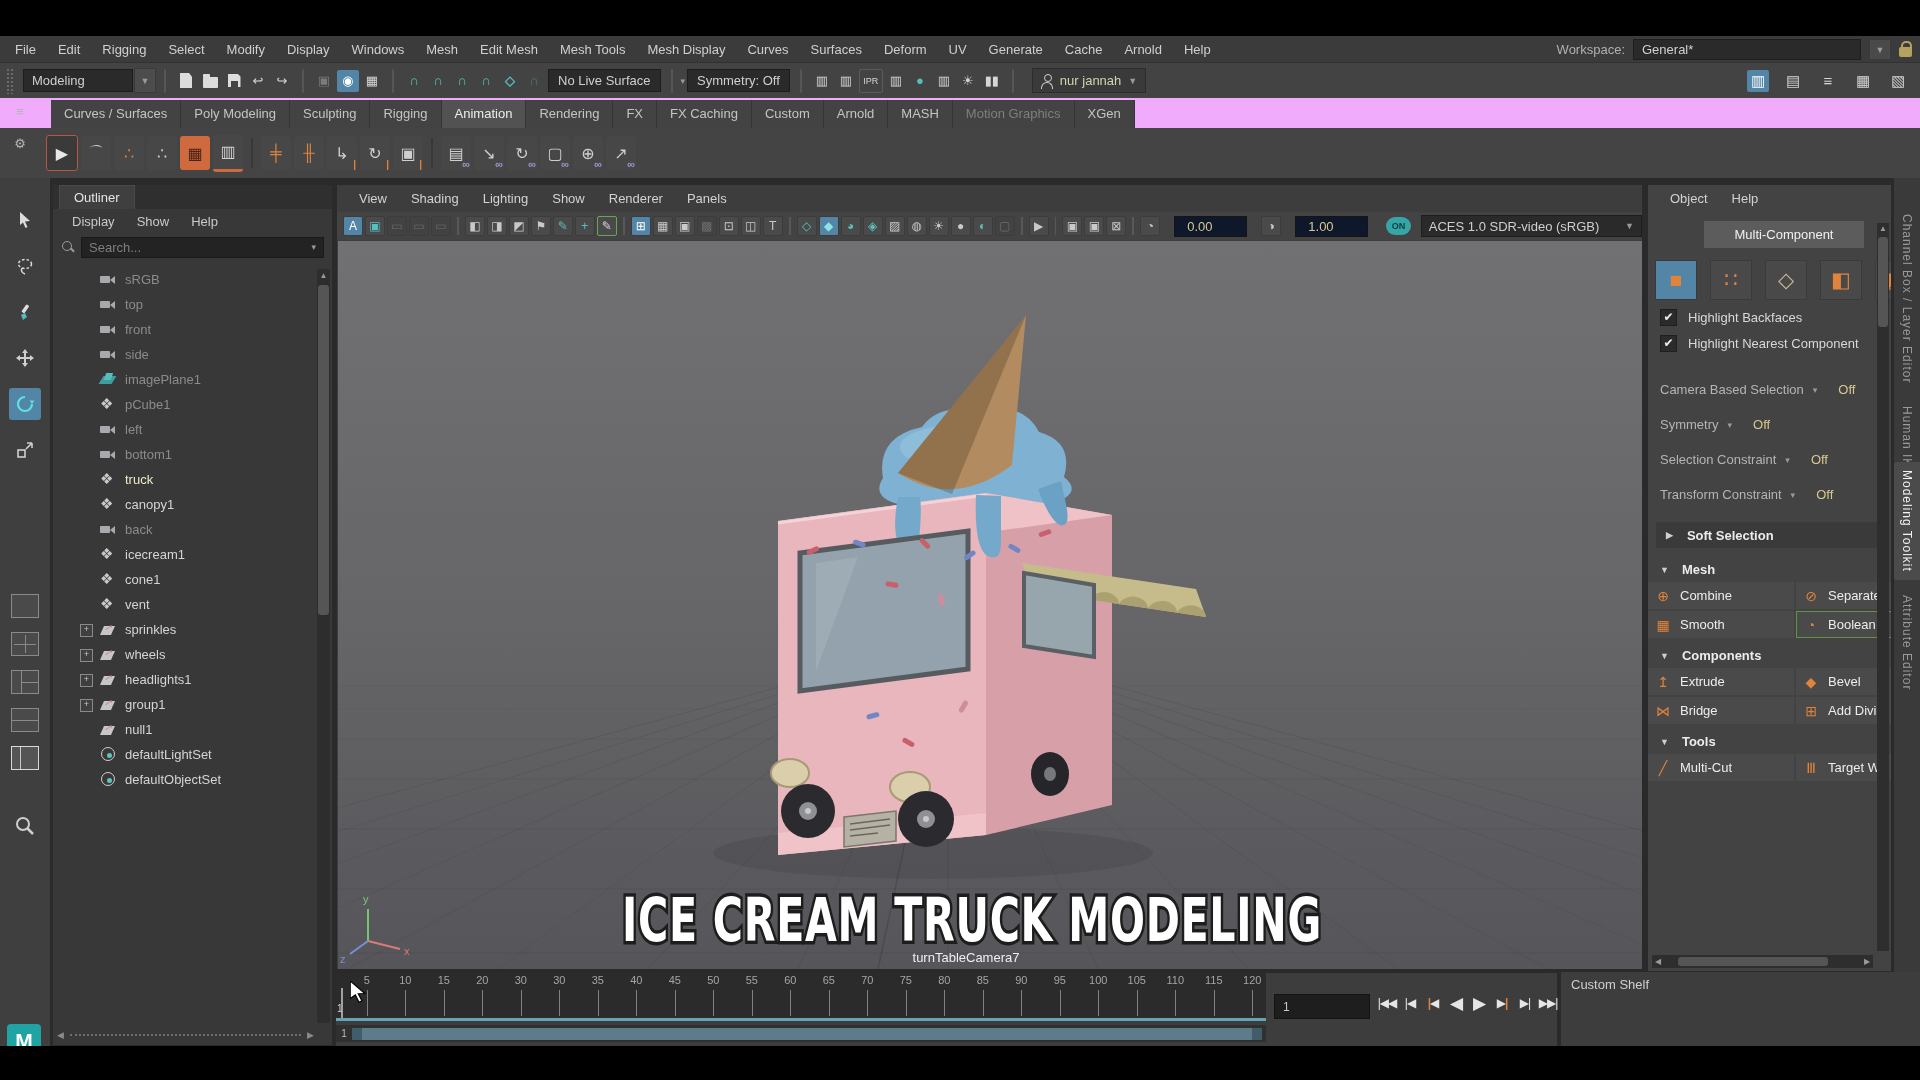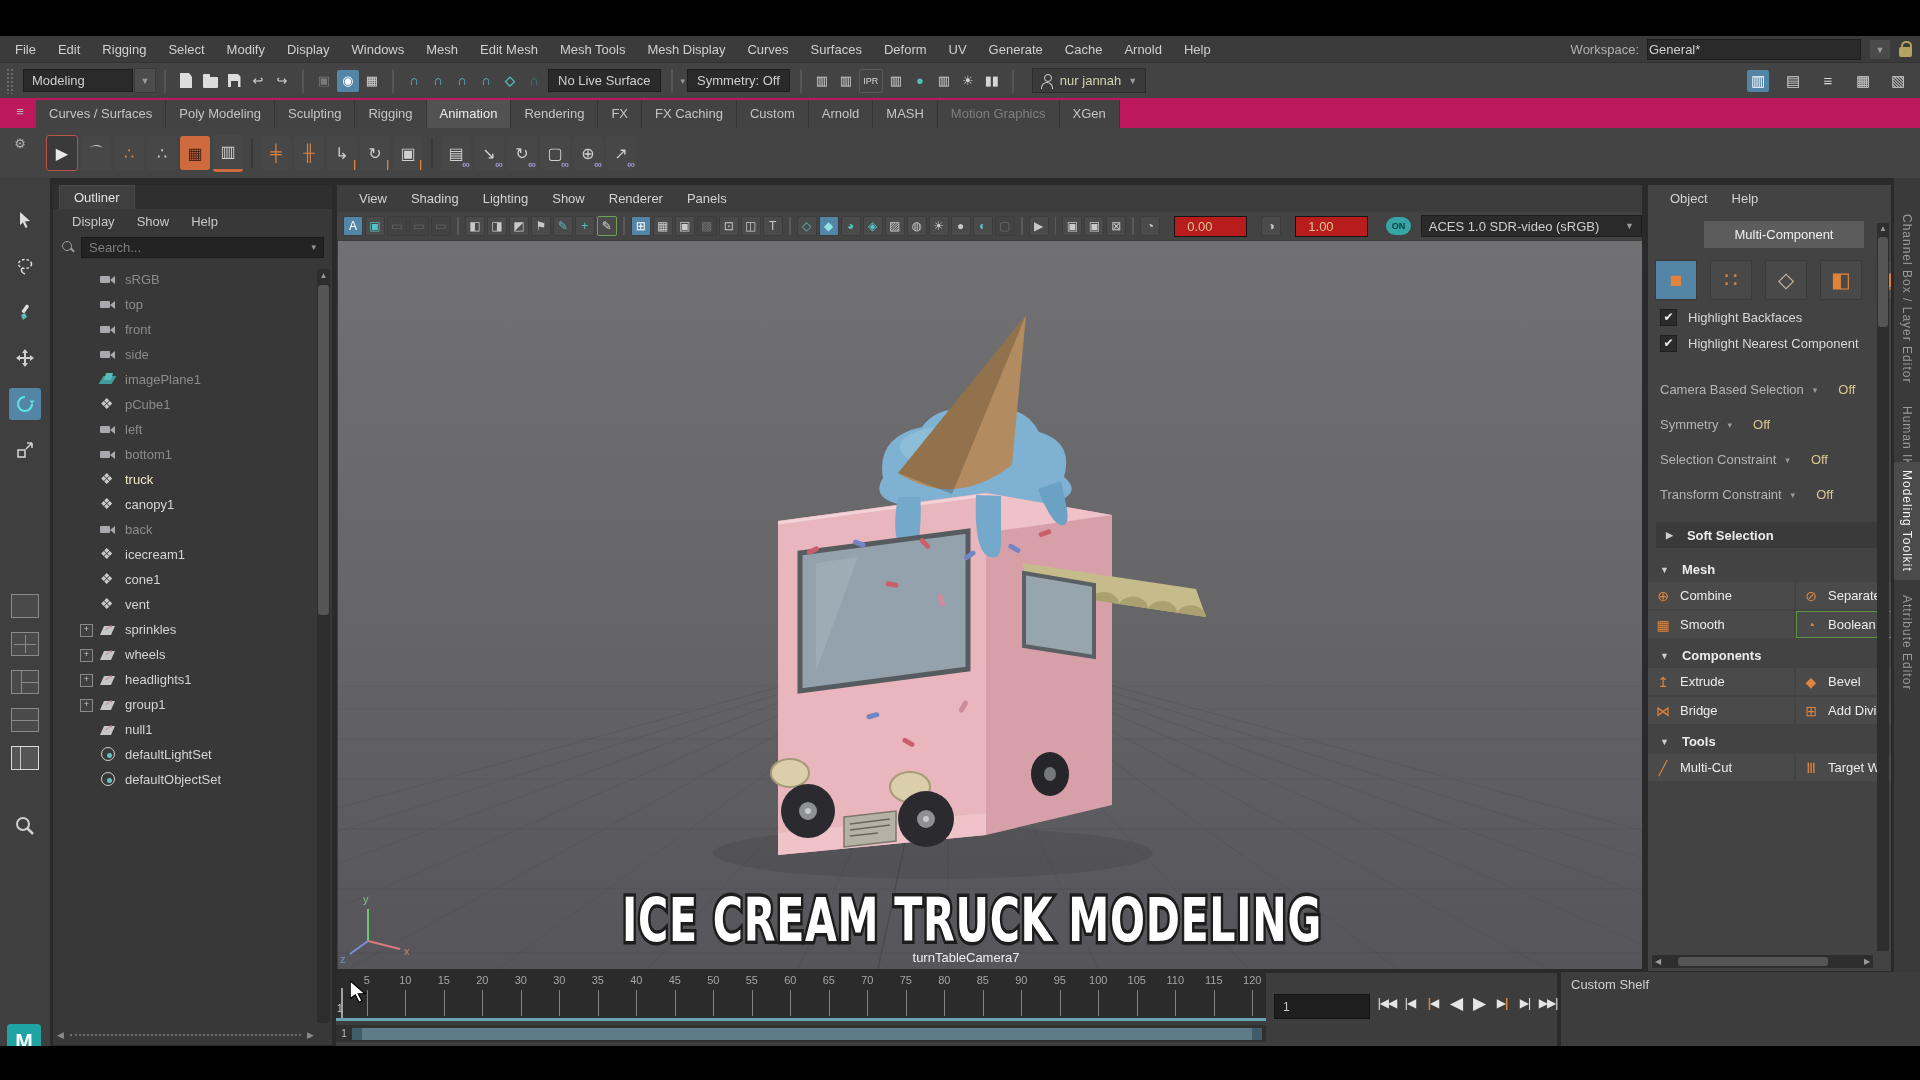--- a/index.html
+++ b/index.html
@@ -8,21 +8,21 @@
   .abs{position:absolute;}
 
   
   #bar-top{left:0;top:0;width:1920px;height:36px;background:#000;}
   #menubar{left:0;top:36px;width:1920px;height:27px;background:#3b3b3b;border-bottom:1px solid #323232;
            display:flex;align-items:center;padding-left:4px;box-sizing:border-box;}
   .menu-item{padding:0 11px;color:#cfcfcf;cursor:default;}
   #ws-group{position:absolute;right:8px;top:0;height:27px;display:flex;align-items:center;gap:8px;}
   #ws-label{color:#b0b0b0;}
   #ws-select{width:210px;height:19px;background:#2a2a2a;border:1px solid #1e1e1e;display:flex;align-items:center;
-             padding:0 1px;color:#d0d0d0;justify-content:space-between;}
+             padding:0 8px;color:#d0d0d0;justify-content:space-between;}
   .chev{font-size:9px;color:#9a9a9a;}
   #ws-dd{width:20px;height:19px;background:#4a4a4a;border:1px solid #3a3a3a;display:flex;align-items:center;justify-content:center;}
   .lock{position:relative;width:13px;height:10px;background:#b3a35e;border-radius:2px;margin-top:5px;}
   .lock::before{content:"";position:absolute;left:2px;top:-6px;width:7px;height:7px;border:2px solid #b3a35e;
                 border-bottom:none;border-radius:5px 5px 0 0;}
 
   
   #statusline{left:0;top:63px;width:1920px;height:35px;background:#434343;display:flex;align-items:center;box-sizing:border-box;padding:0 6px;}
   .grip{width:9px;height:26px;margin-right:8px;background-image:radial-gradient(#6b6b6b 1px,transparent 1.2px);background-size:4px 4px;}
   #mode-select{width:92px;height:21px;background:#2a2a2a;border:1px solid #1d1d1d;display:flex;align-items:center;padding:0 8px;color:#cfcfcf;}
@@ -43,21 +43,21 @@
   .sl-field{height:21px;background:#2a2a2a;border:1px solid #1d1d1d;display:flex;align-items:center;padding:0 9px;color:#cfcfcf;margin:0 2px;}
   #user-box{height:23px;background:#3a3a3a;border:1px solid #2c2c2c;display:flex;align-items:center;gap:7px;padding:0 8px;margin-left:10px;}
   #user-name{color:#d3d3ad;}
   .person{position:relative;width:12px;height:14px;}
   .person::before{content:"";position:absolute;left:3px;top:0;width:6px;height:6px;border:1.5px solid #cfcfcf;border-radius:50%;}
   .person::after{content:"";position:absolute;left:0;top:8px;width:10px;height:6px;border:1.5px solid #cfcfcf;border-bottom:none;border-radius:6px 6px 0 0;}
   #sl-toggles{margin-left:auto;display:flex;gap:11px;padding-right:4px;}
   #sl-toggles .sicon{font-size:15px;}
 
   
-  #shelf-tabs{left:0;top:98px;width:1920px;height:30px;background:#be185d;display:flex;align-items:flex-end;padding-left:36px;box-sizing:border-box;}
+  #shelf-tabs{left:0;top:98px;width:1920px;height:30px;background:#f0abfc;display:flex;align-items:flex-end;padding-left:51px;box-sizing:border-box;}
   .stab{padding:0 13px;line-height:28px;color:#c4c4c4;background:#434343;border-right:1px solid #353535;}
   .stab.active{background:#525252;color:#ededed;}
   .stab.dim{color:#7f7f7f;}
   #shelf-icons{left:0;top:128px;width:1920px;height:50px;background:#444444;display:flex;align-items:center;gap:3px;padding-left:46px;box-sizing:border-box;}
   .shicon{position:relative;width:30px;height:34px;background:#474747;border-radius:3px;display:flex;align-items:center;justify-content:center;font-size:16px;color:#cfcfcf;}
   .shicon .sub{position:absolute;right:1px;bottom:0;font-size:10px;font-weight:bold;}
   .sub.o{color:#e0833c;} .sub.p{color:#a597d8;font-size:11px;}
   .sh-div{width:2px;height:30px;background:#383838;margin:0 5px;}
   #shelf-left{position:absolute;left:8px;top:100px;display:flex;flex-direction:column;gap:10px;align-items:center;}
   #shelf-left .sicon{color:#b5b5b5;}
@@ -122,21 +122,21 @@
   #vp-menus span{padding:0 12px;color:#d2d2d2;}
   #vp-iconbar{height:28px;background:#434343;display:flex;align-items:center;padding-left:6px;gap:2px;}
   .vicon{min-width:20px;height:20px;display:flex;align-items:center;justify-content:center;font-size:12px;color:#c9c9c9;
          background:#4a4a4a;border:1px solid #3c3c3c;border-radius:2px;box-sizing:border-box;}
   .vicon.blue{background:#5285a6;color:#fff;}
   .vicon.teal{color:#58c0c0;}
   .vicon.bluteal{background:#5285a6;color:#8fe2e2;}
   .vicon.dim{color:#6d6d6d;background:#424242;}
   .vicon.green{border-color:#6aa355;color:#d8d8d8;}
   .v-div{width:2px;height:18px;background:#585858;margin:0 4px;}
-  .v-field{width:50px;height:19px;background:#b91c1c;border:1px solid #151515;color:#d8c88f;display:flex;align-items:center;padding:0 12px;margin:0 12px;}
+  .v-field{width:50px;height:19px;background:#0f172a;border:1px solid #151515;color:#d8c88f;display:flex;align-items:center;padding:0 12px;margin:0 12px;}
   #vp-on{width:26px;height:18px;border-radius:9px;background:#35a5a5;color:#0e3d3d;font-size:9px;font-weight:bold;display:flex;align-items:center;justify-content:center;margin:0 4px;}
   #vp-colorspace{width:218px;height:20px;background:#2a2a2a;border:1px solid #1d1d1d;color:#cfcfcf;display:flex;align-items:center;justify-content:space-between;padding:0 7px;margin-left:4px;}
   #vp-canvas{position:absolute;left:1px;top:56px;width:1304px;height:728px;}
 
   
   #rightpanel{left:1647px;top:184px;width:245px;height:788px;background:#434343;box-sizing:border-box;border:1px solid #2a2a2a;overflow:hidden;}
   #mtk-menus{height:26px;display:flex;align-items:center;padding-left:12px;gap:4px;}
   #mtk-menus span{padding:0 10px;color:#d2d2d2;}
   #mtk-modebtn{width:160px;height:27px;margin:10px 0 0 56px;background:#5c5c5c;color:#f0f0f0;display:flex;align-items:center;justify-content:center;}
   #mtk-modes{display:flex;gap:13px;padding:12px 0 4px 7px;}

